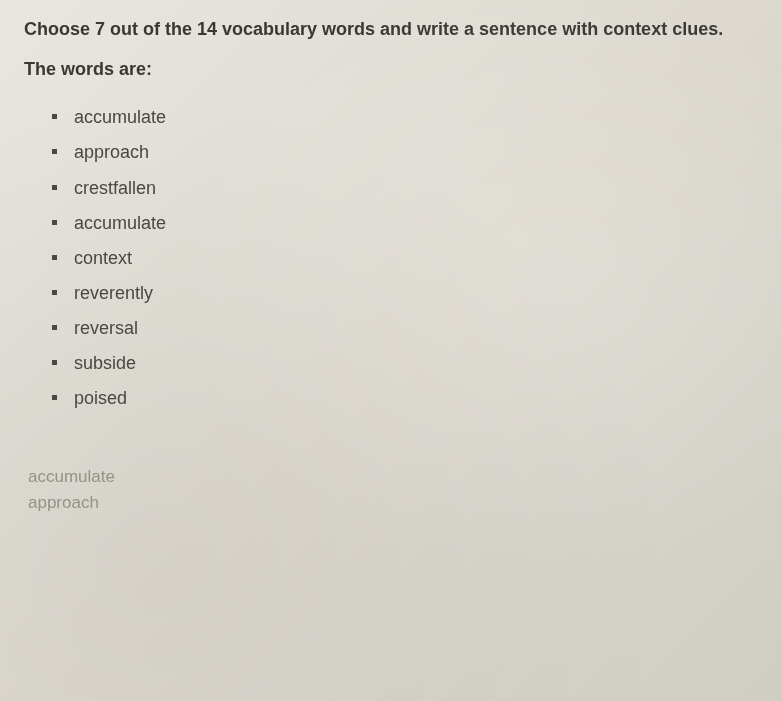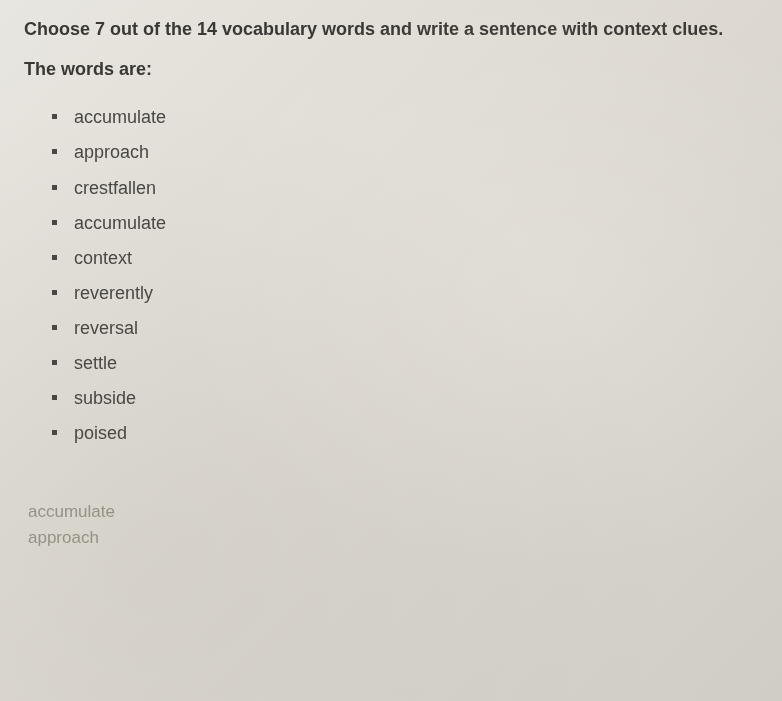--- a/index.html
+++ b/index.html
@@ -79,21 +79,20 @@
 <p class="prompt">The words are:</p>
 
 <ul class="word-list">
   <li>accumulate</li>
   <li>approach</li>
   <li>crestfallen</li>
   <li>accumulate</li>
   <li>context</li>
   <li>reverently</li>
   <li>reversal</li>
-  <li>settle</li>
   <li>subside</li>
   <li>poised</li>
 </ul>
 
 <div class="answer-area">
   <div class="answer-line">accumulate</div>
   <div class="answer-line">approach</div>
 </div>
 
 </body></html>

